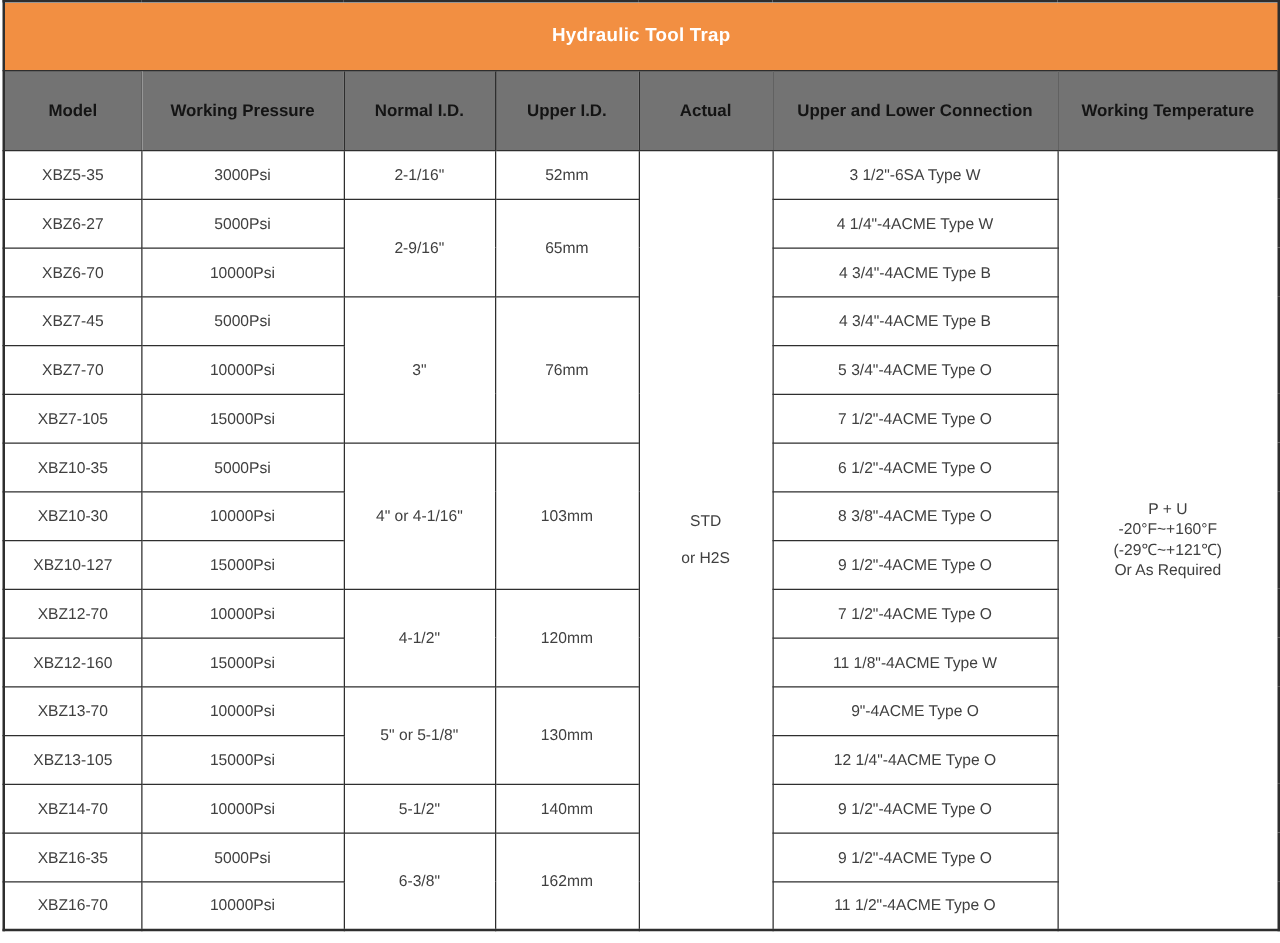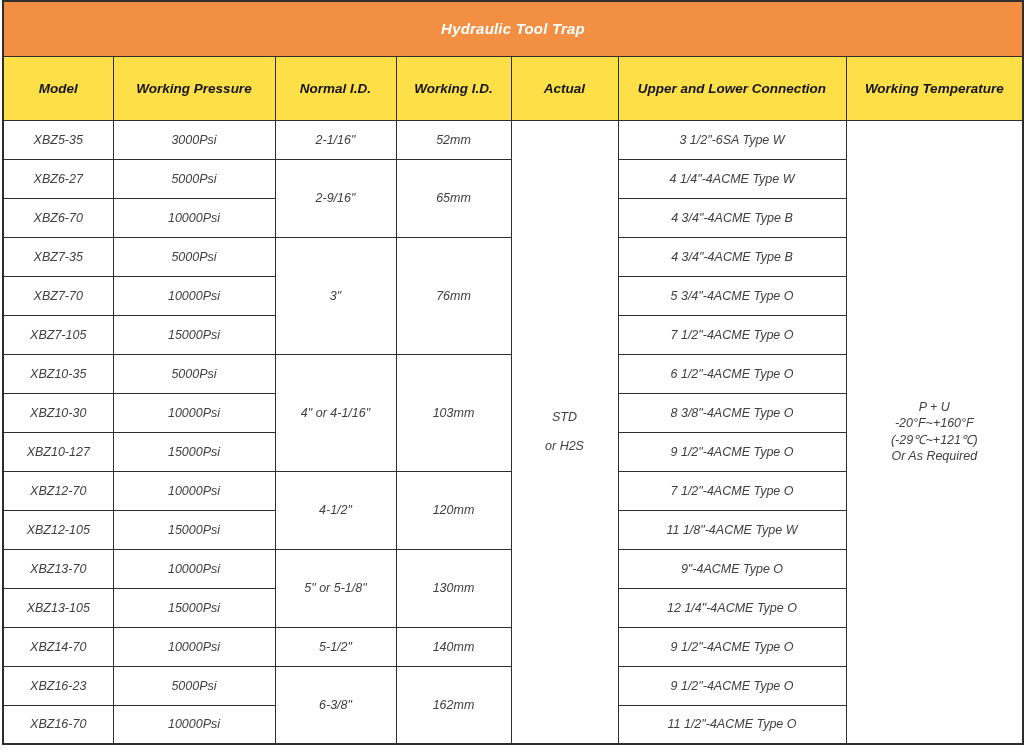--- a/index.html
+++ b/index.html
@@ -15,21 +15,20 @@
     margin: 0;
     padding: 0;
     background: var(--bg);
     font-family: "Liberation Sans", sans-serif;
   }
   .page {
     width: 1024px;
     height: 754px;
     background: var(--bg);
     padding: 0 2px 8px 2px;
-    font-style: italic;
   }
   table.spec {
     width: 1020px;
     table-layout: fixed;
     border-collapse: collapse;
     border: 2px solid var(--border-color);
   }
   table.spec th, table.spec td {
     border: 1px solid var(--border-color);
     text-align: center;
@@ -41,21 +40,21 @@
     height: 55px;
     background: var(--title-bg);
     color: var(--title-text);
     font-size: 15px;
     font-weight: bold;
     letter-spacing: 0.2px;
     border: 1px solid var(--border-color);
   }
   tr.header-row th {
     height: 64px;
-    background: #fde047;
+    background: #737373;
     color: var(--header-text);
     font-size: 13.5px;
     font-weight: bold;
   }
   tbody.data td {
     height: 39px;
     color: var(--cell-text);
     font-size: 12.5px;
     background: #FFFFFF;
   }
@@ -78,21 +77,21 @@
       <col style="width:177px">
     </colgroup>
     <thead>
       <tr class="title-row">
         <td colspan="7">Hydraulic Tool Trap</td>
       </tr>
       <tr class="header-row">
         <th>Model</th>
         <th>Working Pressure</th>
         <th>Normal I.D.</th>
-        <th>Working I.D.</th>
+        <th>Upper I.D.</th>
         <th>Actual</th>
         <th>Upper and Lower Connection</th>
         <th>Working Temperature</th>
       </tr>
     </thead>
     <tbody class="data">
         <tr>
           <td>XBZ5-35</td>
           <td>3000Psi</td>
           <td>2-1/16"</td>
@@ -115,21 +114,21 @@
           <td rowspan="2">2-9/16"</td>
           <td rowspan="2">65mm</td>
           <td>4 1/4"-4ACME Type W</td>
         </tr>
         <tr>
           <td>XBZ6-70</td>
           <td>10000Psi</td>
           <td>4 3/4"-4ACME Type B</td>
         </tr>
         <tr>
-          <td>XBZ7-35</td>
+          <td>XBZ7-45</td>
           <td>5000Psi</td>
           <td rowspan="3">3"</td>
           <td rowspan="3">76mm</td>
           <td>4 3/4"-4ACME Type B</td>
         </tr>
         <tr>
           <td>XBZ7-70</td>
           <td>10000Psi</td>
           <td>5 3/4"-4ACME Type O</td>
         </tr>
@@ -156,21 +155,21 @@
           <td>9 1/2"-4ACME Type O</td>
         </tr>
         <tr>
           <td>XBZ12-70</td>
           <td>10000Psi</td>
           <td rowspan="2">4-1/2"</td>
           <td rowspan="2">120mm</td>
           <td>7 1/2"-4ACME Type O</td>
         </tr>
         <tr>
-          <td>XBZ12-105</td>
+          <td>XBZ12-160</td>
           <td>15000Psi</td>
           <td>11 1/8"-4ACME Type W</td>
         </tr>
         <tr>
           <td>XBZ13-70</td>
           <td>10000Psi</td>
           <td rowspan="2">5" or 5-1/8"</td>
           <td rowspan="2">130mm</td>
           <td>9"-4ACME Type O</td>
         </tr>
@@ -180,21 +179,21 @@
           <td>12 1/4"-4ACME Type O</td>
         </tr>
         <tr>
           <td>XBZ14-70</td>
           <td>10000Psi</td>
           <td>5-1/2"</td>
           <td>140mm</td>
           <td>9 1/2"-4ACME Type O</td>
         </tr>
         <tr>
-          <td>XBZ16-23</td>
+          <td>XBZ16-35</td>
           <td>5000Psi</td>
           <td rowspan="2">6-3/8"</td>
           <td rowspan="2">162mm</td>
           <td>9 1/2"-4ACME Type O</td>
         </tr>
         <tr>
           <td>XBZ16-70</td>
           <td>10000Psi</td>
           <td>11 1/2"-4ACME Type O</td>
         </tr>

